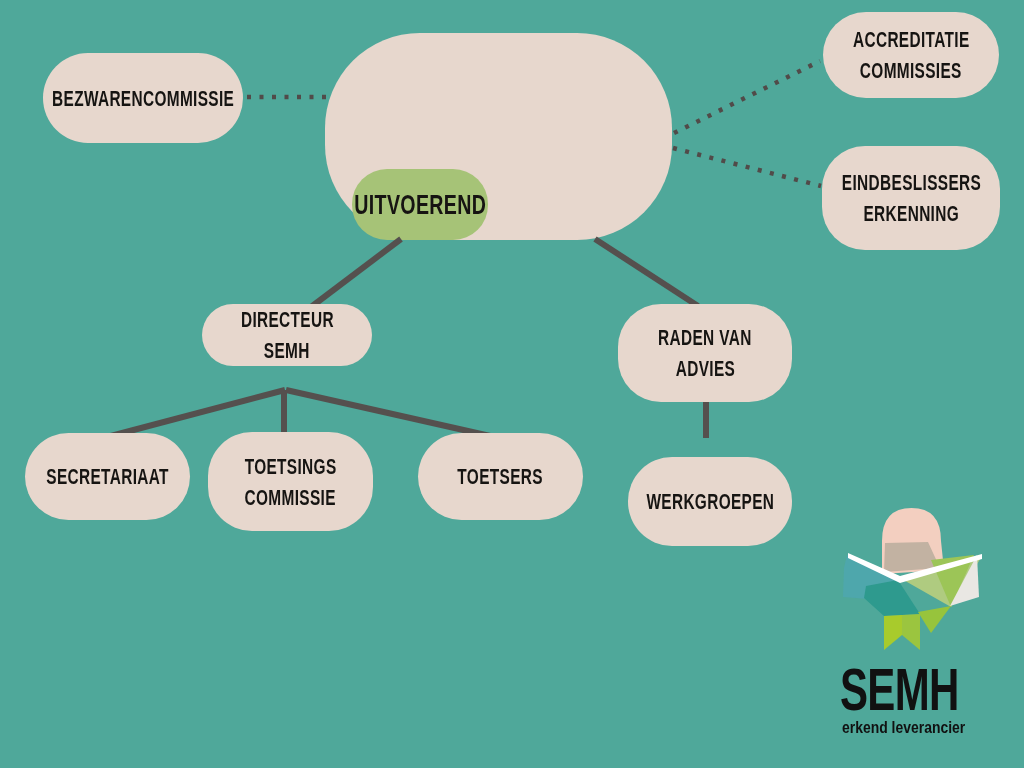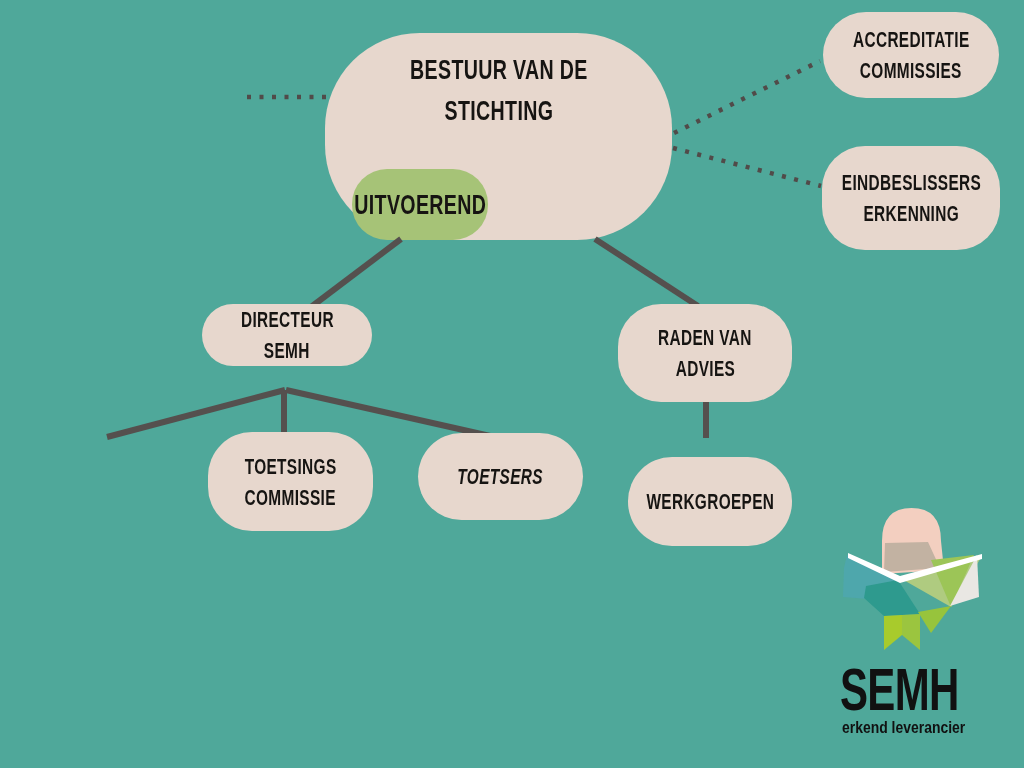--- a/index.html
+++ b/index.html
@@ -36,21 +36,21 @@
   }
   #uitvoerend{left:27px;width:136px;}
   #niet-uitvoerend{left:166px;width:144px;}
   #bezwarencommissie{left:43px;top:53px;width:200px;height:90px;border-radius:45px;}
   #accreditatie{left:823px;top:12px;width:176px;height:86px;border-radius:43px;}
   #eindbeslissers{left:822px;top:146px;width:178px;height:104px;border-radius:43px;}
   #directeur{left:202px;top:304px;width:170px;height:62px;border-radius:43px;}
   #raden{left:618px;top:304px;width:174px;height:98px;border-radius:43px;}
   #secretariaat{left:25px;top:433px;width:165px;height:87px;border-radius:44px;}
   #toetsings{left:208px;top:432px;width:165px;height:99px;border-radius:44px;}
-  #toetsers{left:418px;top:433px;width:165px;height:87px;border-radius:44px;font-style:italic;}
+  #toetsers{left:418px;top:433px;width:165px;height:87px;border-radius:44px;}
   #werkgroepen{left:628px;top:457px;width:164px;height:89px;border-radius:44px;}
   #connectors{position:absolute;left:0;top:0;width:1024px;height:768px;}
   #logo{position:absolute;left:838px;top:496px;width:170px;}
   #logo-mark{display:block;}
   #logo-wordmark{
     position:absolute;left:2px;top:164px;
     font-size:60px;font-weight:bold;color:#111111;
     letter-spacing:-1px;line-height:60px;
     transform:scaleX(0.70);transform-origin:left;
   }
@@ -60,24 +60,20 @@
     white-space:nowrap;
     transform:scaleX(0.82);transform-origin:left;
   }
 </style>
 </head>
 <body>
 
 <div id="canvas">
 
   <div class="pill" id="bestuur">
-    <div class="title">
-      <span class="lbl">BESTUUR VAN DE</span>
-      <span class="lbl">STICHTING</span>
-    </div>
     <div class="greenpill" id="uitvoerend">
       <span class="lbl">UITVOEREND</span>
     </div>
   </div>
 
   <svg id="connectors" viewBox="0 0 1024 768">
     <g stroke="#55504E" stroke-width="6" fill="none">
       <line x1="401" y1="239" x2="311" y2="307"></line>
       <line x1="595" y1="239" x2="698" y2="306"></line>
       <line x1="285" y1="390" x2="107" y2="437"></line>
@@ -85,20 +81,23 @@
       <line x1="286" y1="390" x2="499" y2="438"></line>
       <line x1="706" y1="389" x2="706" y2="438"></line>
     </g>
     <g stroke="#514B49" stroke-width="4.5" fill="none" stroke-dasharray="4 8.5">
       <line x1="247" y1="97" x2="327" y2="97"></line>
       <line x1="674" y1="133" x2="820" y2="61"></line>
       <line x1="673" y1="148" x2="821" y2="186"></line>
     </g>
   </svg>
 
+  <div class="pill" id="bezwarencommissie">
+    <span class="lbl">BEZWARENCOMMISSIE</span>
+  </div>
 
   <div class="pill" id="accreditatie">
     <span class="lbl">ACCREDITATIE</span>
     <span class="lbl">COMMISSIES</span>
   </div>
 
   <div class="pill" id="eindbeslissers">
     <span class="lbl">EINDBESLISSERS</span>
     <span class="lbl">ERKENNING</span>
   </div>
@@ -106,20 +105,23 @@
   <div class="pill" id="directeur">
     <span class="lbl">DIRECTEUR</span>
     <span class="lbl">SEMH</span>
   </div>
 
   <div class="pill" id="raden">
     <span class="lbl">RADEN VAN</span>
     <span class="lbl">ADVIES</span>
   </div>
 
+  <div class="pill" id="secretariaat">
+    <span class="lbl">SECRETARIAAT</span>
+  </div>
 
   <div class="pill" id="toetsings">
     <span class="lbl">TOETSINGS</span>
     <span class="lbl">COMMISSIE</span>
   </div>
 
   <div class="pill" id="toetsers">
     <span class="lbl">TOETSERS</span>
   </div>
 

